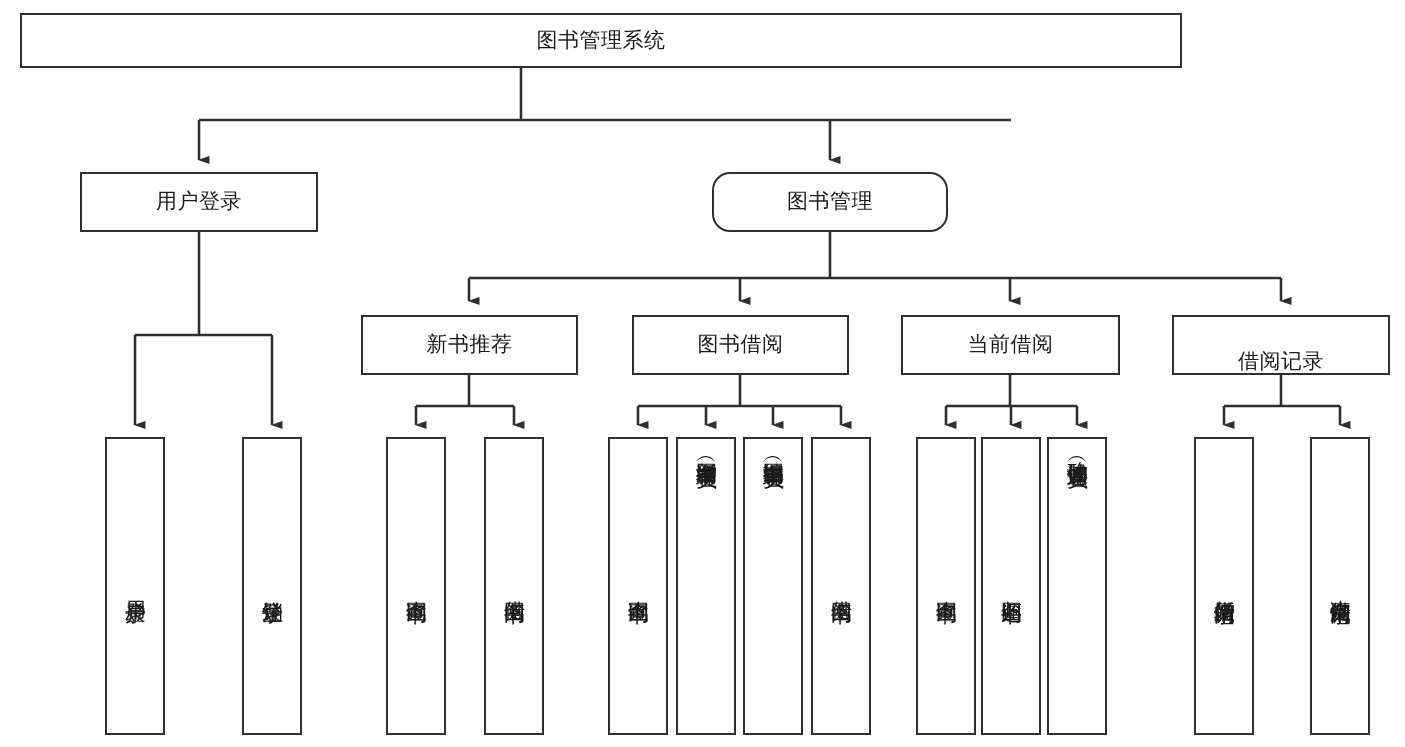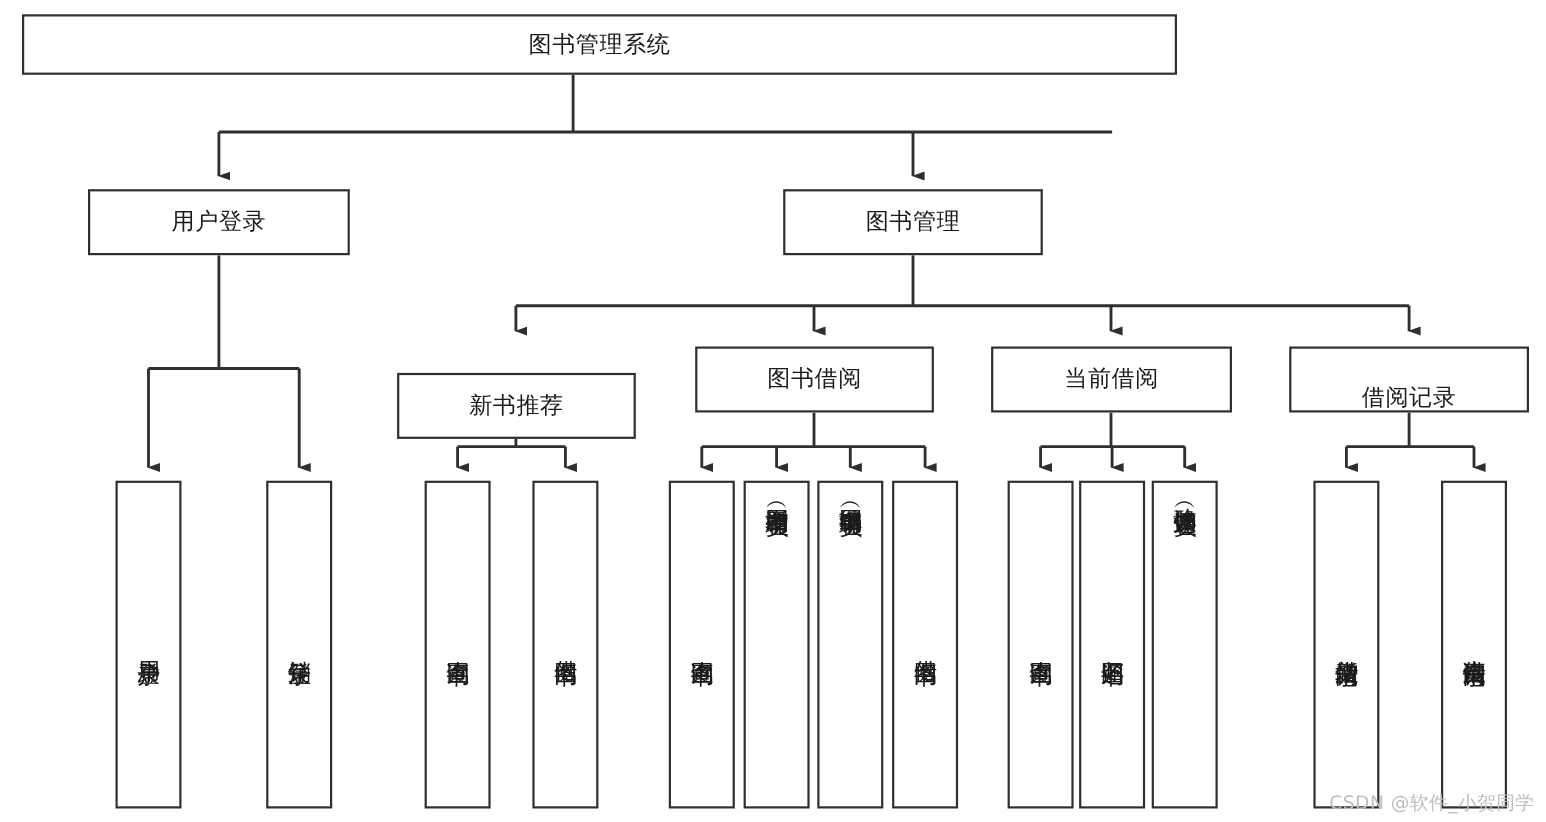--- a/index.html
+++ b/index.html
@@ -126,33 +126,33 @@
       <path d="M 1011 406 L 1011 425" marker-end="url(#arrowhead)"></path>
       <path d="M 1077 406 L 1077 425" marker-end="url(#arrowhead)"></path>
 
       <path d="M 1281 375 L 1281 406"></path>
       <path d="M 1224 406 L 1340 406"></path>
       <path d="M 1224 406 L 1224 425" marker-end="url(#arrowhead)"></path>
       <path d="M 1340 406 L 1340 425" marker-end="url(#arrowhead)"></path>
     </g>
   </svg>
 
-  <div class="node-box" style="left:20px; top:13px; width:1050px; height:55px;">
+  <div class="node-box" style="left:20px; top:13px; width:1162px; height:55px;">
     <span class="node-label-h">图书管理系统</span>
   </div>
 
   <div class="node-box" style="left:80px; top:172px; width:238px; height:60px;">
     <span class="node-label-h">用户登录</span>
   </div>
 
-  <div class="node-box" style="left:712px; top:172px; width:236px; height:60px;">
+  <div class="node-box" style="left:712px; top:172px; width:236px; height:60px;border-radius:18px;">
     <span class="node-label-h">图书管理</span>
   </div>
 
-  <div class="node-box" style="left:361px; top:315px; width:217px; height:60px;margin-top:24px;">
+  <div class="node-box" style="left:361px; top:315px; width:217px; height:60px;">
     <span class="node-label-h">新书推荐</span>
   </div>
 
   <div class="node-box" style="left:901px; top:315px; width:219px; height:60px;">
     <span class="node-label-h">当前借阅</span>
   </div>
 
   <div class="node-box" style="left:632px; top:315px; width:217px; height:60px;">
     <span class="node-label-h">图书借阅</span>
   </div>
@@ -198,15 +198,14 @@
     <span class="node-label-v">确认归还（管理员）</span>
   </div>
 
   <div class="node-box leaf-box center-v" style="left:1194px; top:437px; width:60px; height:298px;">
     <span class="node-label-v">新增借阅记录</span>
   </div>
   <div class="node-box leaf-box center-v" style="left:1310px; top:437px; width:60px; height:298px;">
     <span class="node-label-v">查询借阅记录</span>
   </div>
 
-  <div class="watermark">CSDN @软件_小贺同学</div>
 
 </div>
 
 </body></html>

